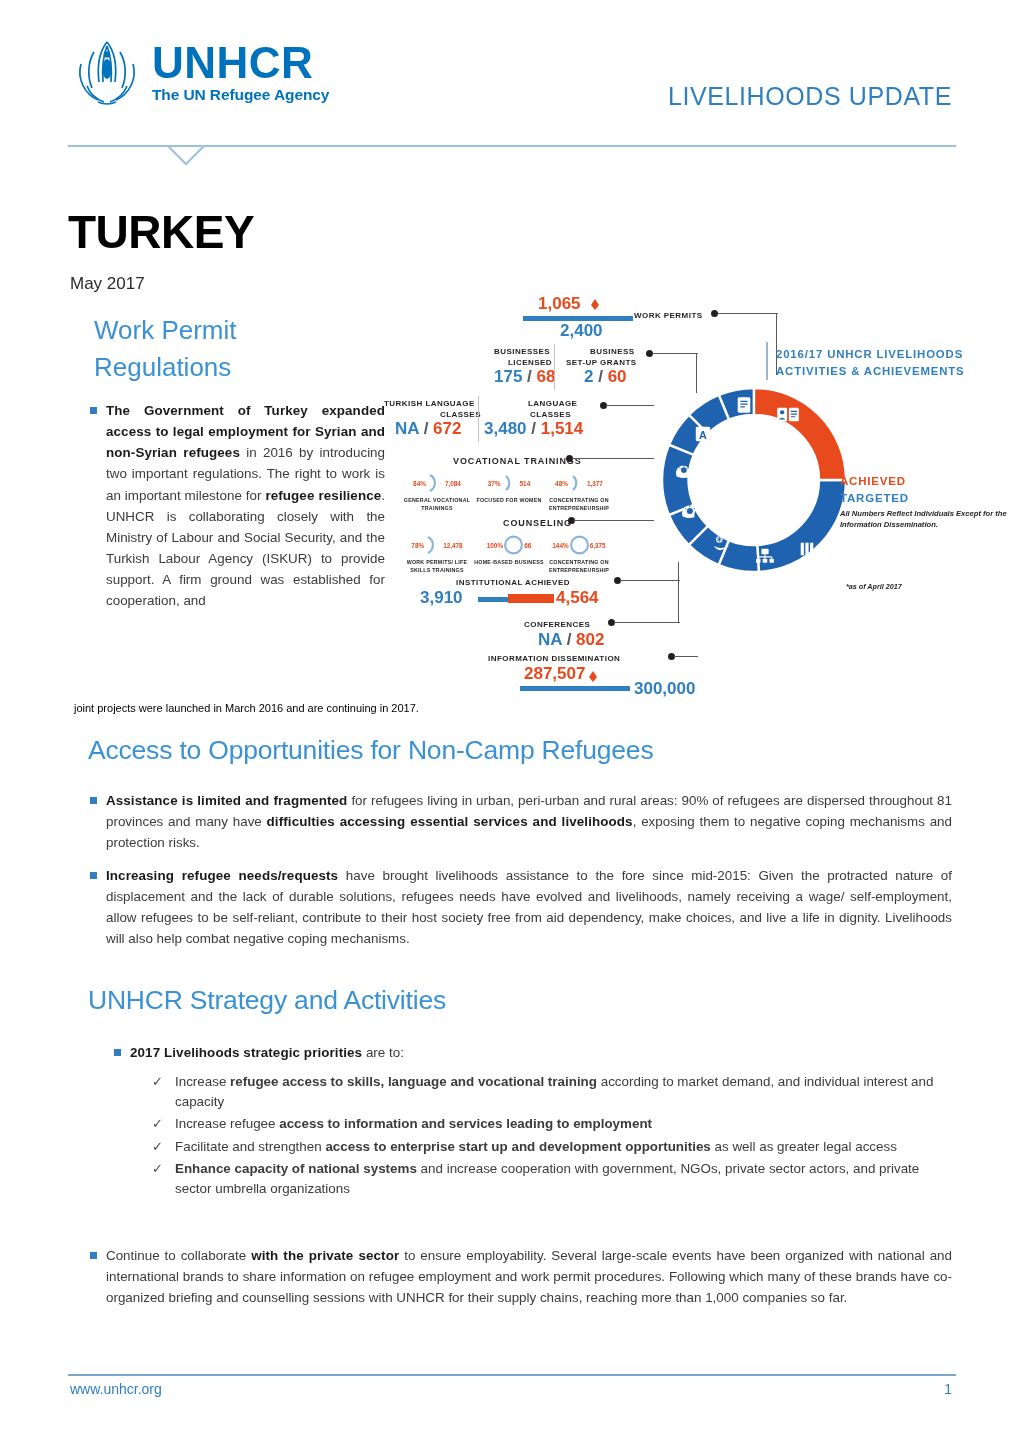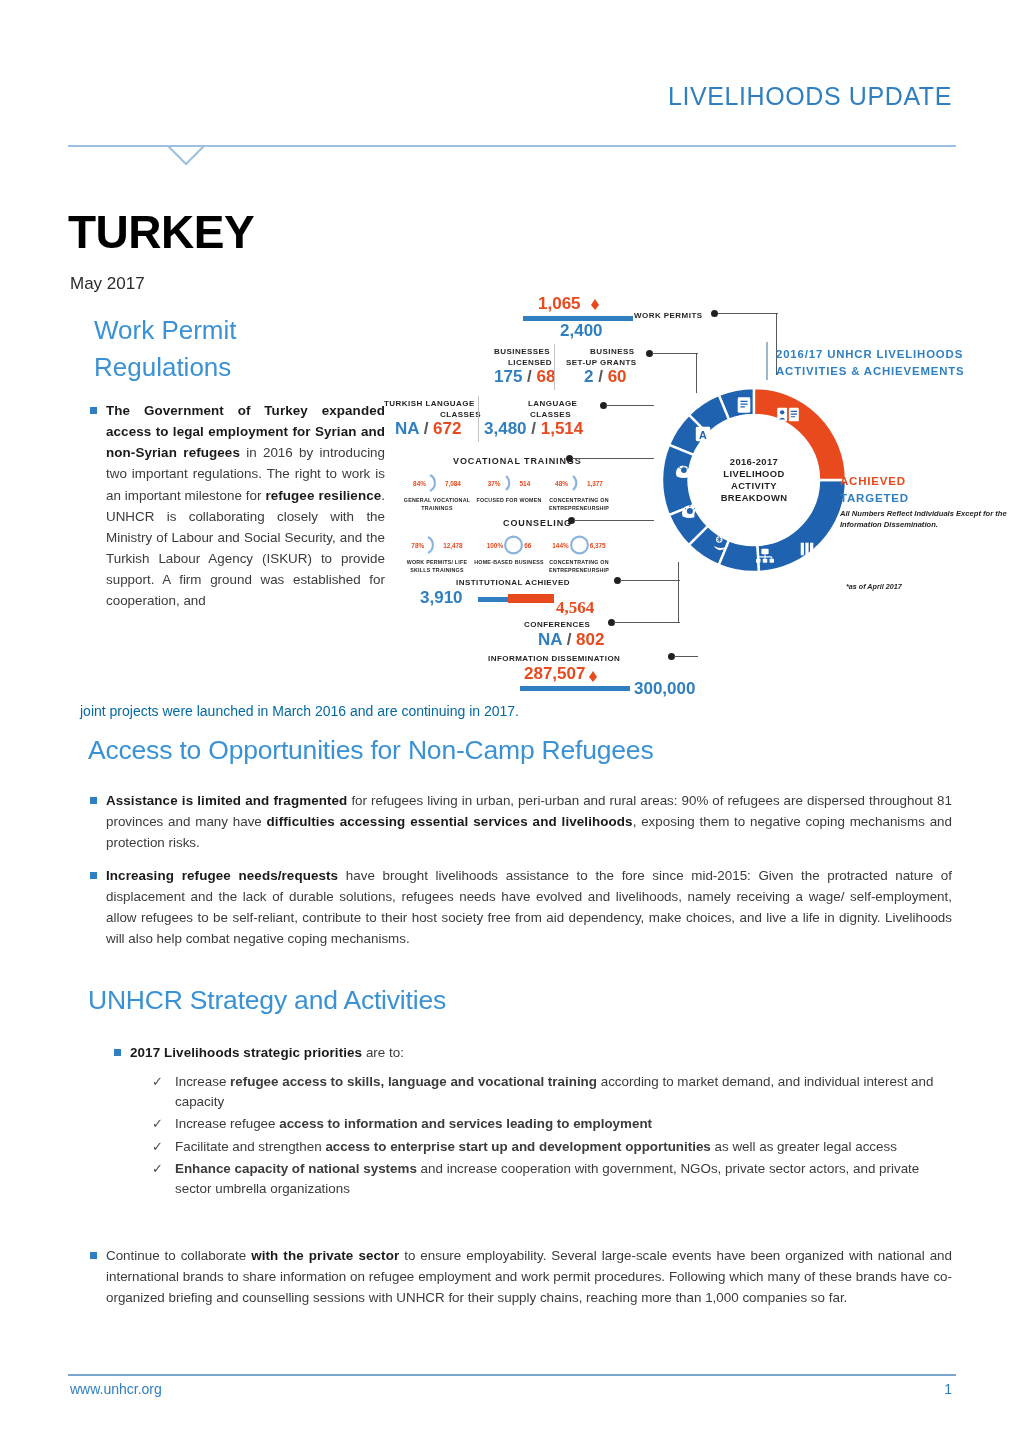--- a/index.html
+++ b/index.html
@@ -56,22 +56,22 @@
   .sq-bullet {
     width: 7px; height: 7px; background: #2f7fc1; margin-top: 7px; flex: 0 0 7px;
   }
   .para {
     font-size: 13.4px; line-height: 1.58; text-align: justify; color: #3b3b3b; margin: 0;
   }
   .para b { color: #1a1a1a; letter-spacing: 0.1px; }
 
   
   .wrap-tail {
-    position: absolute; left: 80px; top: 700px; width: 862px;
-    font-size: 14px; line-height: 1.58; color: #0369a1;
+    position: absolute; left: 74px; top: 700px; width: 862px;
+    font-size: 11px; line-height: 1.58; color: #000000;
   }
 
   
   .info { position: absolute; left: 378px; top: 290px; width: 625px; height: 410px; }
   .ig-lbl {
     position: absolute; font-size: 8px; font-weight: bold; color: #231f20;
     letter-spacing: 0.45px; white-space: nowrap;
   }
   .ig-num { position: absolute; font-size: 17px; font-weight: bold; white-space: nowrap; }
   .blue { color: #2f7fc1; }
@@ -149,20 +149,38 @@
 
   
   .footer-rule { position: absolute; left: 68px; top: 1374px; width: 888px; height: 2px; background: #7ba7cd; }
   .footer-url { position: absolute; left: 70px; top: 1381px; font-size: 14px; color: #2f7fc1; }
   .footer-page { position: absolute; right: 72px; top: 1381px; font-size: 14px; color: #2f7fc1; }
 </style>
 </head>
 <body>
 
 <div class="header">
+  <div class="logo-wrap">
+    <svg class="logo-mark" viewBox="0 0 70 72">
+      <g fill="none" stroke="#0072bc" stroke-width="1.7">
+        <path d="M35 6 C27 16 25 30 27 46 M35 6 C43 16 45 30 43 46"></path>
+        <path d="M35 10 C31 20 30 32 31 46 M35 10 C39 20 40 32 39 46"></path>
+        <path d="M22 16 C16 26 15 40 20 52 M48 16 C54 26 55 40 50 52"></path>
+        <path d="M9 28 C5 42 12 58 26 64 M61 28 C65 42 58 58 44 64"></path>
+        <path d="M15 50 C18 58 24 63 32 66 M55 50 C52 58 46 63 38 66"></path>
+      </g>
+      <ellipse cx="35" cy="33" rx="4.6" ry="10" fill="#0072bc"></ellipse>
+      <circle cx="35" cy="18.5" r="3.3" fill="#0072bc"></circle>
+      <path d="M26 66 q9 4 18 0" stroke="#0072bc" stroke-width="1.7" fill="none"></path>
+    </svg>
+    <div class="logo-text">
+      <div class="logo-unhcr">UNHCR</div>
+      <div class="logo-tag">The UN Refugee Agency</div>
+    </div>
+  </div>
   <div class="header-title">LIVELIHOODS UPDATE</div>
   <svg class="header-rule" viewBox="0 0 888 22">
     <path d="M0 2 H888" stroke="#9cc0dd" stroke-width="2" fill="none"></path>
     <path d="M100 2 L118 20 L136 2" stroke="#9cc0dd" stroke-width="2" fill="none"></path>
   </svg>
 </div>
 
 <div class="doc-title">TURKEY</div>
 <div class="doc-date">May 2017</div>
 
@@ -283,21 +301,21 @@
     </div>
     <div class="mini-cap">CONCENTRATING ON ENTREPRENEURSHIP</div>
   </div>
 
   <div class="ig-lbl" style="left:78px; top:288px;">INSTITUTIONAL ACHIEVED</div>
   <div class="dot" style="left:236px; top:287px;"></div>
   <div class="lead" style="left:242px; top:290px; width:60px; height:1.4px;"></div>
   <div class="ig-num blue" style="left:42px; top:298px;">3,910</div>
   <div class="barline" style="left:100px; top:307px; width:32px; background:#2f7fc1;"></div>
   <div class="barline" style="left:130px; top:304px; width:46px; height:9px; background:#e8491d;"></div>
-  <div class="ig-num orange" style="left:178px; top:308px;font-family:Liberation Serif, serif;">4,564</div>
+  <div class="ig-num orange" style="left:178px; top:298px;">4,564</div>
 
   <div class="ig-lbl" style="left:146px; top:330px;">CONFERENCES</div>
   <div class="dot" style="left:230px; top:329px;"></div>
   <div class="lead" style="left:236px; top:332px; width:66px; height:1.4px;"></div>
   <div class="lead" style="left:300px; top:272px; width:1.4px; height:61px;"></div>
   <div class="ig-num" style="left:160px; top:340px;"><span class="blue">NA</span><span style="color:#58595b"> / </span><span class="orange">802</span></div>
 
   <div class="ig-lbl" style="left:110px; top:364px;">INFORMATION DISSEMINATION</div>
   <div class="dot" style="left:290px; top:363px;"></div>
   <div class="lead" style="left:296px; top:366px; width:24px; height:1.4px;"></div>
@@ -378,26 +396,20 @@
         </g>
     </svg>
     <svg class="seg-icon" style="left:142px; top:158px;" viewBox="0 0 20 20">
       <g fill="#fff">
           <rect x="3" y="3" width="3.6" height="14"></rect>
           <rect x="8.2" y="3" width="3.6" height="14"></rect>
           <rect x="13.4" y="3" width="3.6" height="14"></rect>
         </g>
     </svg>
 
-    <div class="donut-hole">
-      <div>2016-2017</div>
-      <div>LIVELIHOOD</div>
-      <div>ACTIVITY</div>
-      <div>BREAKDOWN</div>
-    </div>
   </div>
 
   <div class="ig-title-bar"></div>
   <div class="ig-title">
     <span>2016/17 UNHCR LIVELIHOODS</span><br>
     <span>ACTIVITIES &amp; ACHIEVEMENTS</span>
   </div>
   <div class="legend-achieved">ACHIEVED</div>
   <div class="legend-targeted">TARGETED</div>
   <div class="legend-note">All Numbers Reflect Individuals Except for the Information Dissemination.</div>

